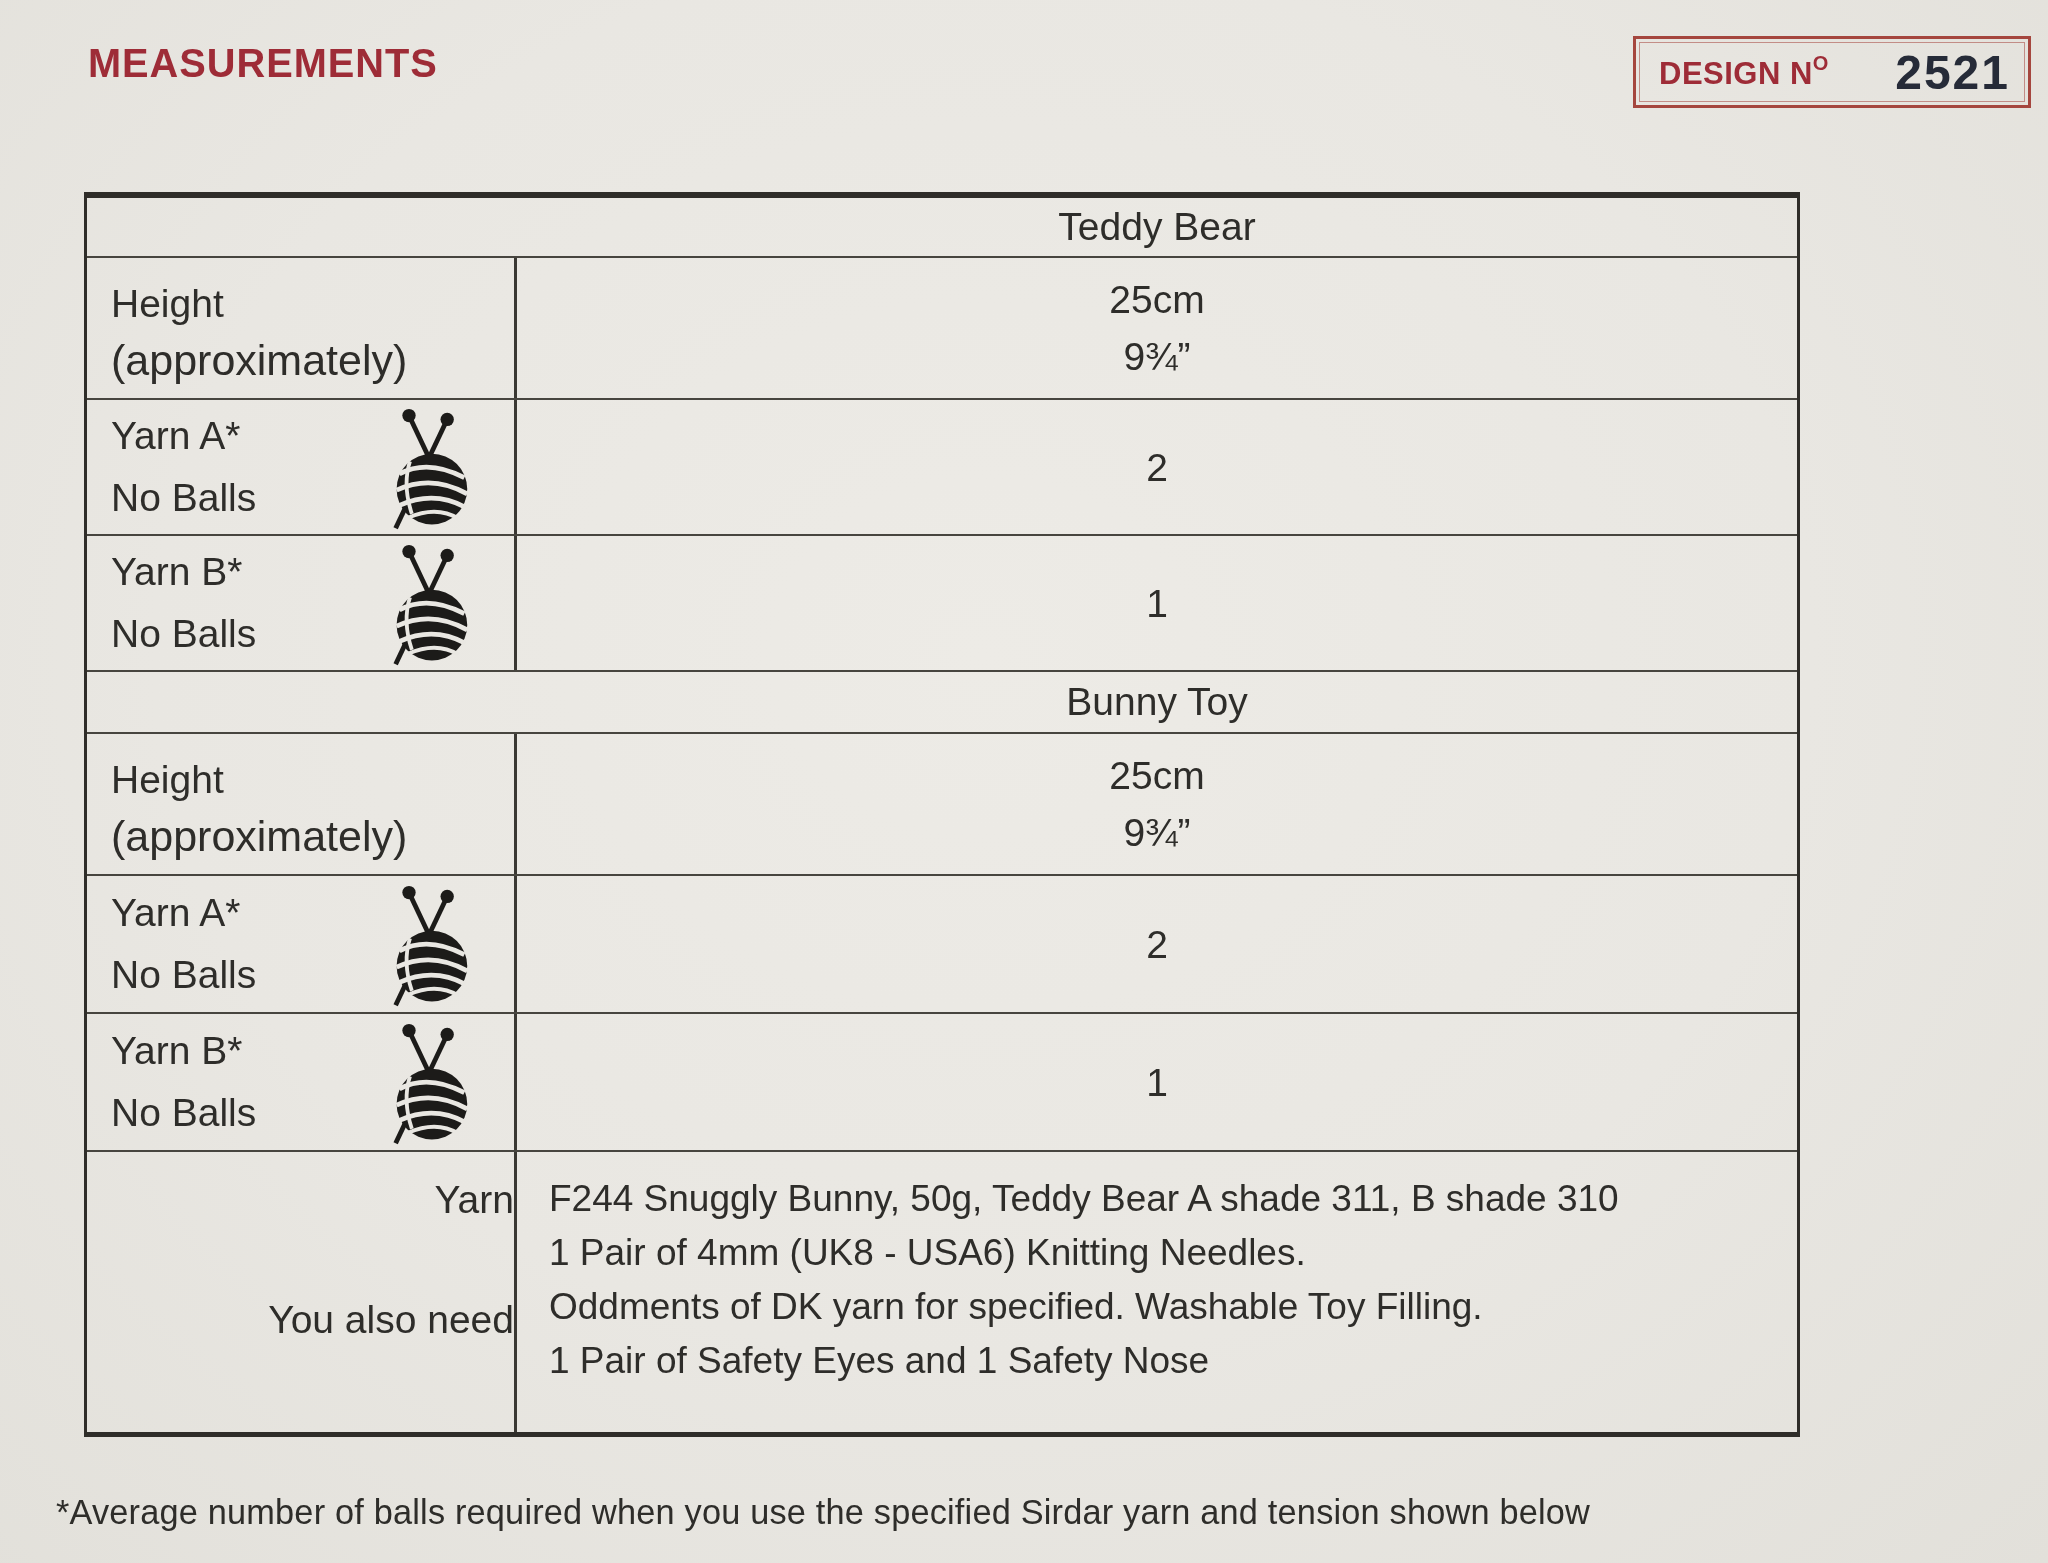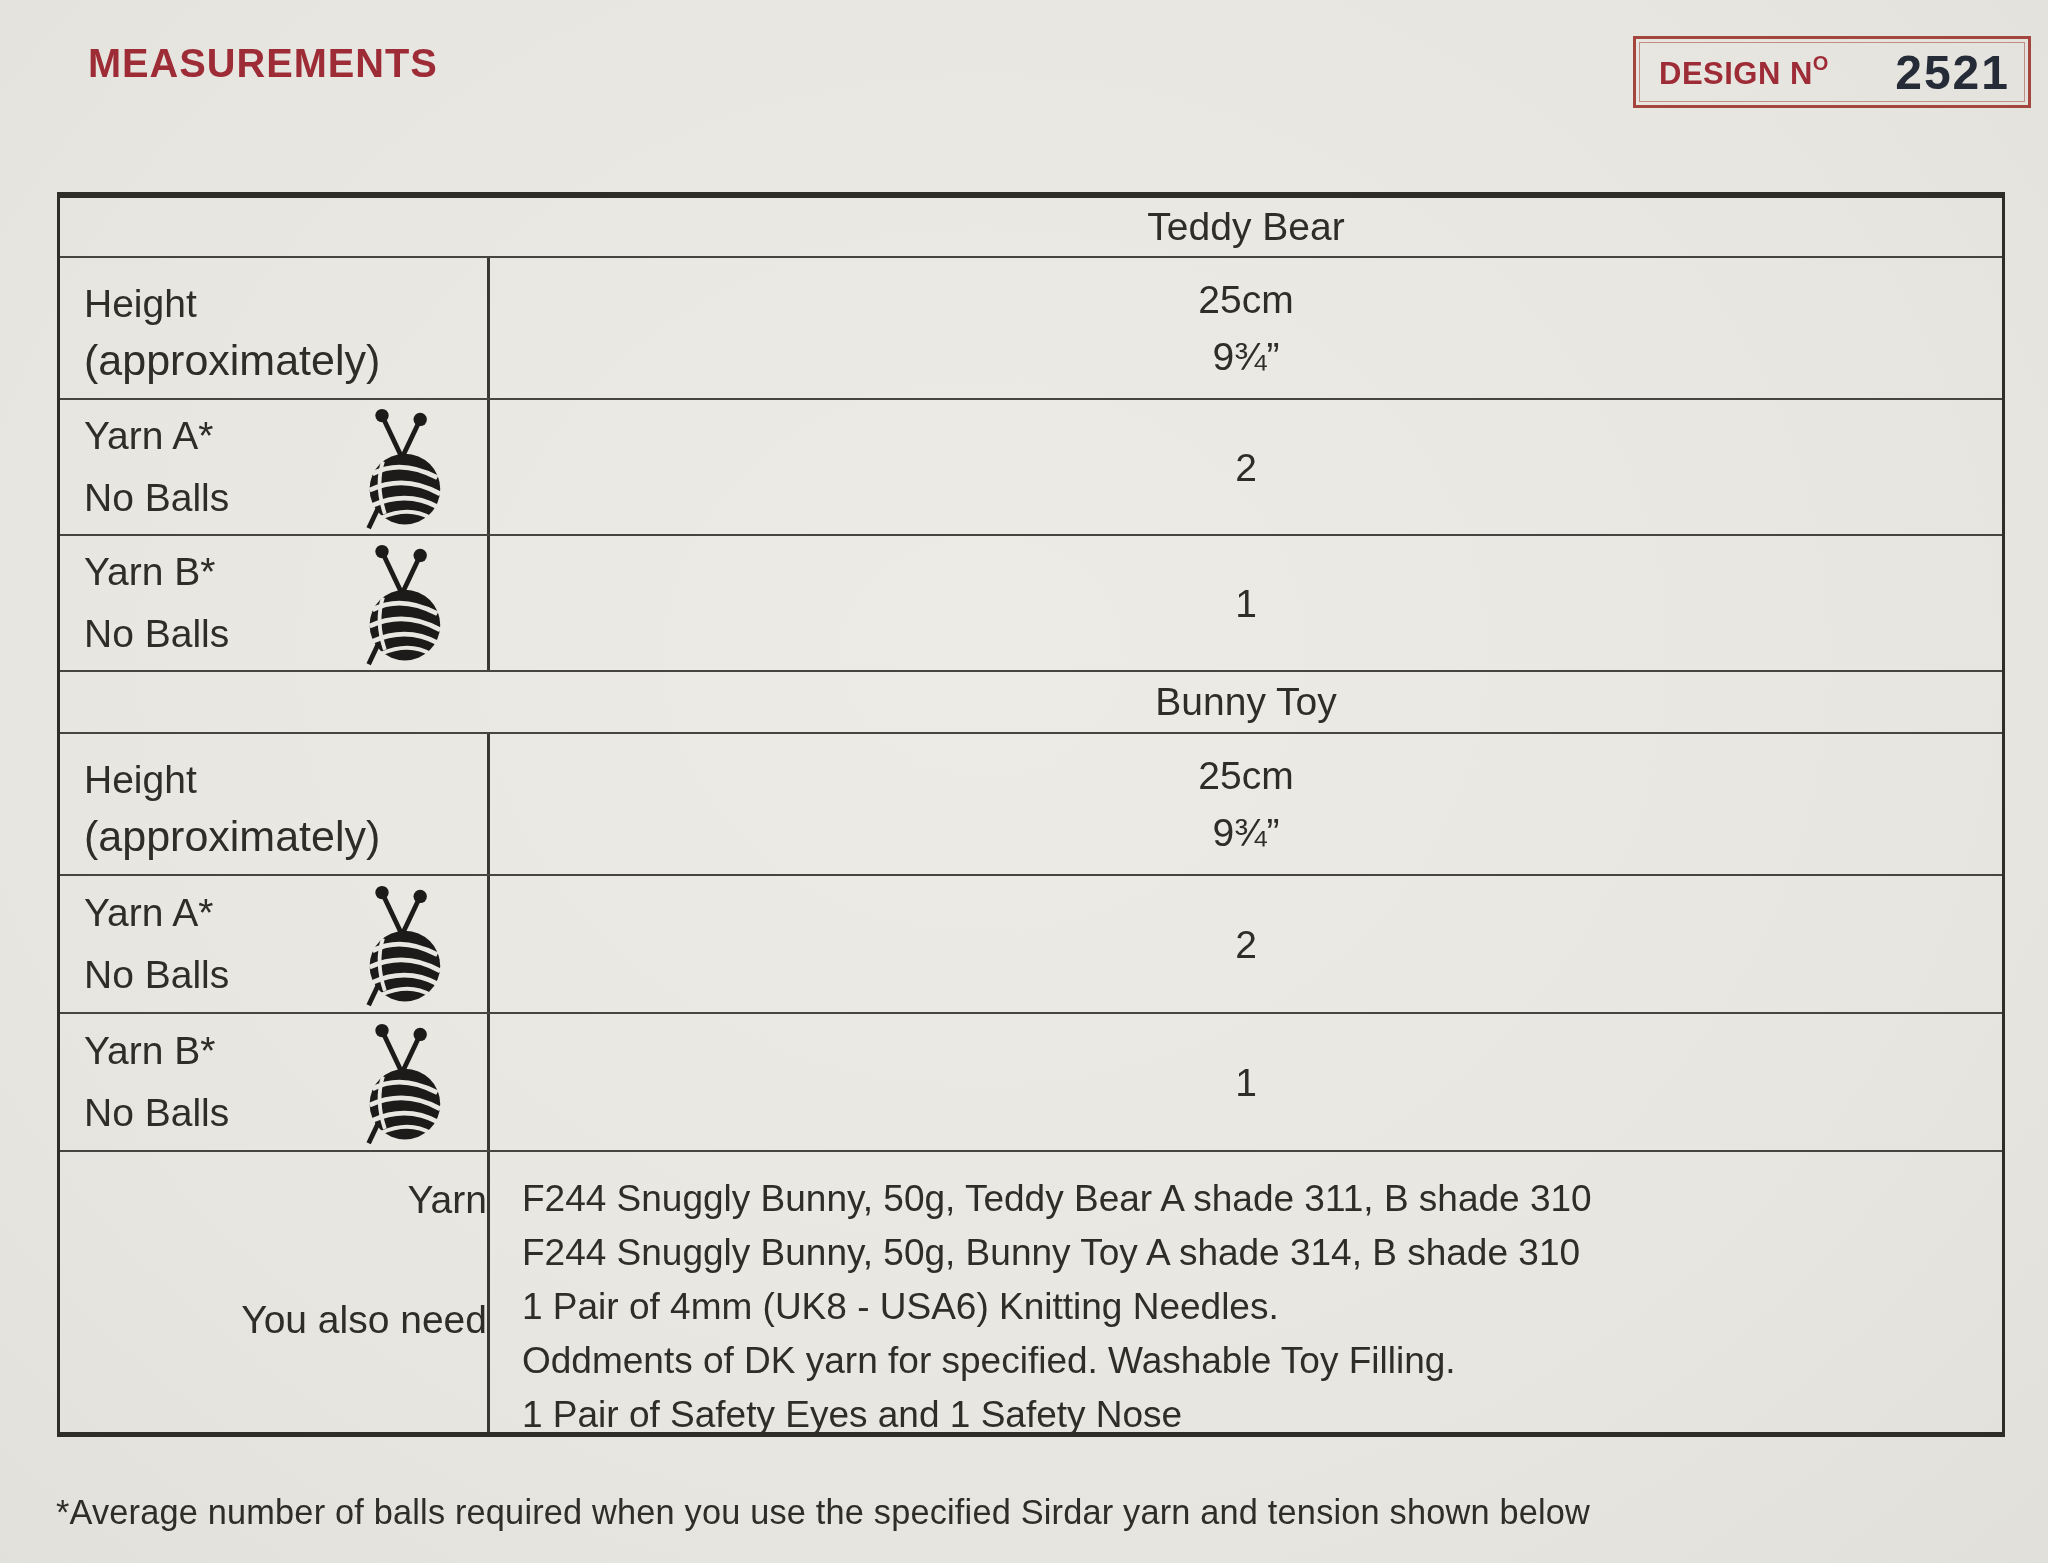--- a/index.html
+++ b/index.html
@@ -32,21 +32,21 @@
     font-size:31px;font-weight:bold;color:#9e2c37;
     padding-left:23px;letter-spacing:.5px;white-space:nowrap;
   }
   .design-label .sup{font-size:20px;vertical-align:14px;}
   .design-number{
     margin-left:auto;padding-right:18px;
     font-size:48px;font-weight:bold;color:#262b38;letter-spacing:2px;
   }
   
   .meas-table{
-    position:absolute;left:57px;top:192px;width:1948px;
+    position:absolute;left:84px;top:192px;width:1716px;
     box-sizing:border-box;
     border:3px solid #2f2d29;border-top-width:6px;border-bottom-width:5px;
   }
   .row{display:flex;box-sizing:border-box;}
   .row + .row{border-top:2px solid #47453f;}
   .section-header{align-items:center;}
   .hdr-spacer{width:430px;flex:none;}
   .hdr-text{flex:1;text-align:center;font-size:39px;}
   .label-cell{
     width:430px;flex:none;box-sizing:border-box;
@@ -225,21 +225,20 @@
       </div>
     </div>
 
     <div class="row" style="height:282px">
       <div class="label-cell req-label-cell">
         <div class="req-label-top">Yarn</div>
         <div class="req-label-bottom">You also need</div>
       </div>
       <div class="req-value-cell">
         <div class="req-line">F244 Snuggly Bunny, 50g, Teddy Bear A shade 311, B shade 310</div>
-        <div class="req-line">F244 Snuggly Bunny, 50g, Bunny Toy A shade 314, B shade 310</div>
         <div class="req-line">1 Pair of 4mm (UK8 - USA6) Knitting Needles.</div>
         <div class="req-line">Oddments of DK yarn for specified. Washable Toy Filling.</div>
         <div class="req-line">1 Pair of Safety Eyes and 1 Safety Nose</div>
       </div>
     </div>
 
   </div>
 
   <div class="footnote">*Average number of balls required when you use the specified Sirdar yarn and tension shown below</div>
 

